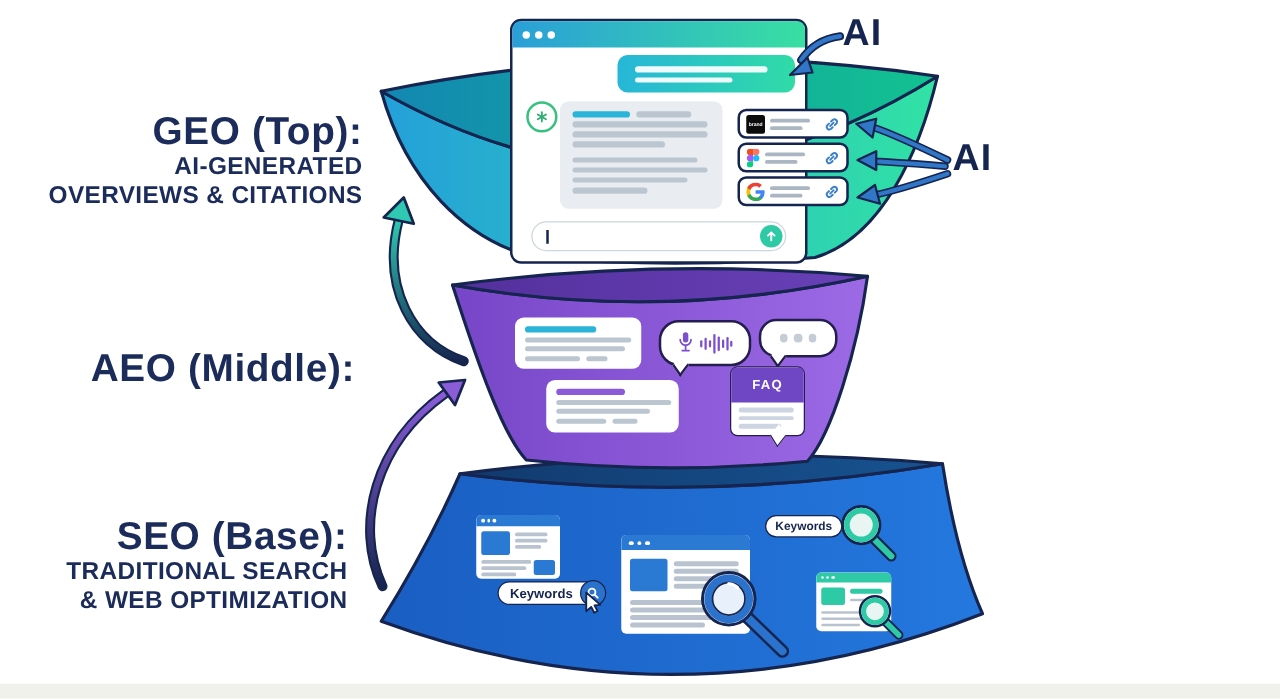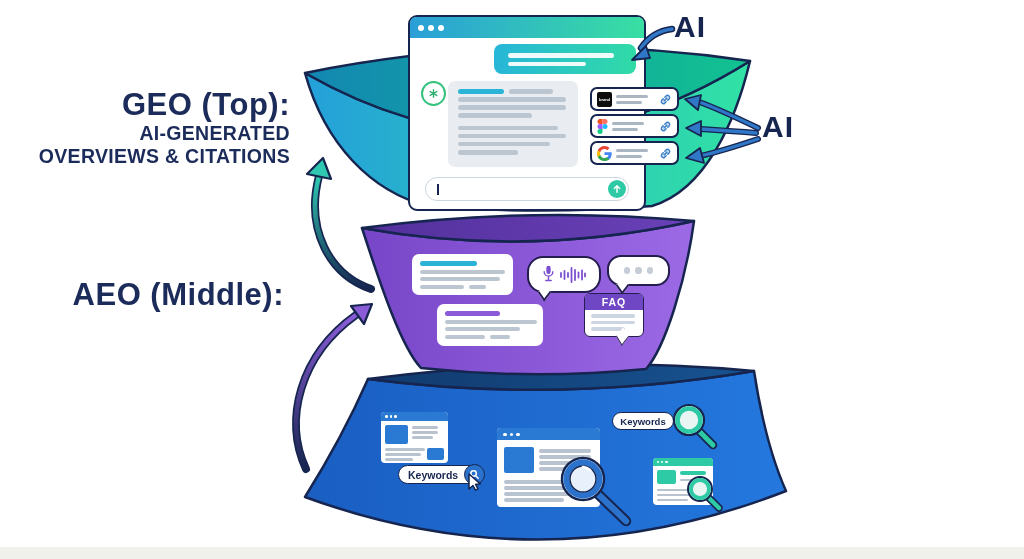--- a/index.html
+++ b/index.html
@@ -43,21 +43,21 @@
               font-weight:700;display:flex;align-items:center;justify-content:center;letter-spacing:0;}
   
   .aeo-card{position:absolute;background:#fff;border-radius:7px;padding:7px 8px;box-sizing:border-box;z-index:12;}
   .aeo-card .bar{height:4px;}
   .hbar{height:5px!important;border-radius:3px;}
   .bubble{position:absolute;background:#fff;border:2px solid #241d4f;z-index:12;}
   .tail{position:absolute;width:9px;height:9px;background:#fff;border-right:2px solid #241d4f;
         border-bottom:2px solid #241d4f;transform:rotate(55deg) skewX(18deg);}
   #faq-card{position:absolute;left:584px;top:293px;width:58px;border:1.5px solid #241d4f;border-radius:6px;
             background:#fff;z-index:12;}
-  #faq-head{height:16px;background:#6f46c4;border-radius:4px 4px 0 0;color:#fff;font-size:10.5px;
+  #faq-head{height:28px;background:#6f46c4;border-radius:4px 4px 0 0;color:#fff;font-size:10.5px;
             font-weight:800;letter-spacing:1px;display:flex;align-items:center;justify-content:center;}
   #faq-body{padding:4px 6px 2px 6px;}
   #faq-body .bar{height:3.5px;background:#cdd5e2;margin-bottom:3px;}
   #faq-tail{position:absolute;left:32px;bottom:-6.5px;width:10px;height:10px;background:#fff;
             border-right:1.5px solid #241d4f;border-bottom:1.5px solid #241d4f;transform:rotate(58deg) skewX(20deg);}
   
   .mini-browser{position:absolute;background:#fff;border-radius:4px;z-index:12;overflow:hidden;}
   .mb-bar{position:absolute;left:0;top:0;right:0;}
   .blk{position:absolute;border-radius:2px;}
   .gline{position:absolute;height:2.6px;border-radius:2px;background:#b9c3cf;}
@@ -111,20 +111,25 @@
   </svg>
 
   <div class="tier-label" style="left:12px;top:88px;">
     <div class="t">GEO (Top):</div>
     <div class="s">AI-GENERATED</div>
     <div class="s">OVERVIEWS &amp; CITATIONS</div>
   </div>
   <div class="tier-label" style="left:6px;top:242px;margin-top:36px;">
     <div class="t">AEO (Middle):</div>
   </div>
+  <div class="tier-label" style="left:0px;top:412px;">
+    <div class="t">SEO (Base):</div>
+    <div class="s">TRADITIONAL SEARCH</div>
+    <div class="s">&amp; WEB OPTIMIZATION</div>
+  </div>
 
   <div class="ai-word" style="left:674px;top:10px;">AI</div>
   <div class="ai-word" style="left:762px;top:110px;">AI</div>
 
   <div id="geo-window" class="abs">
     <div id="geo-titlebar">
       <div class="dots" style="left:8px;top:7.5px;">
         <i style="width:6px;height:6px;"></i>
           <i style="width:6px;height:6px;"></i>
           <i style="width:6px;height:6px;"></i>

